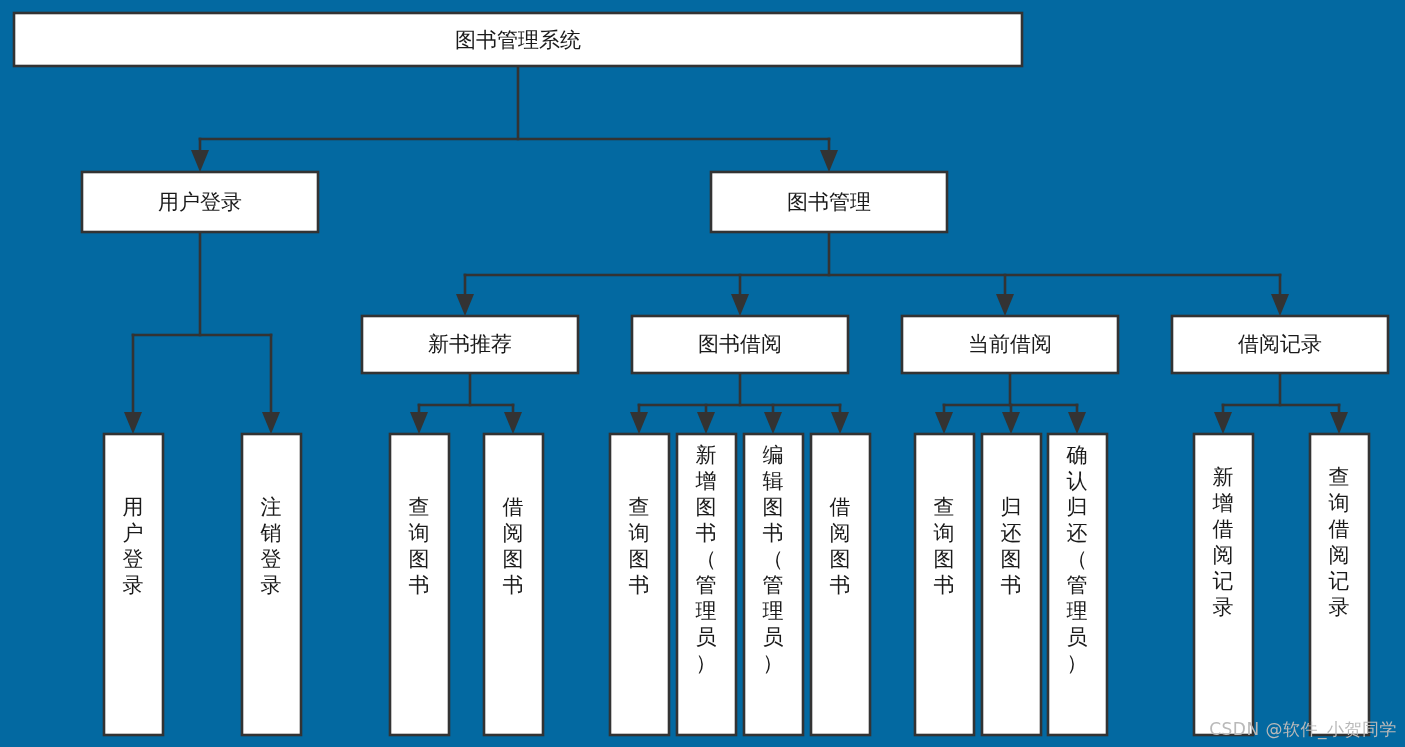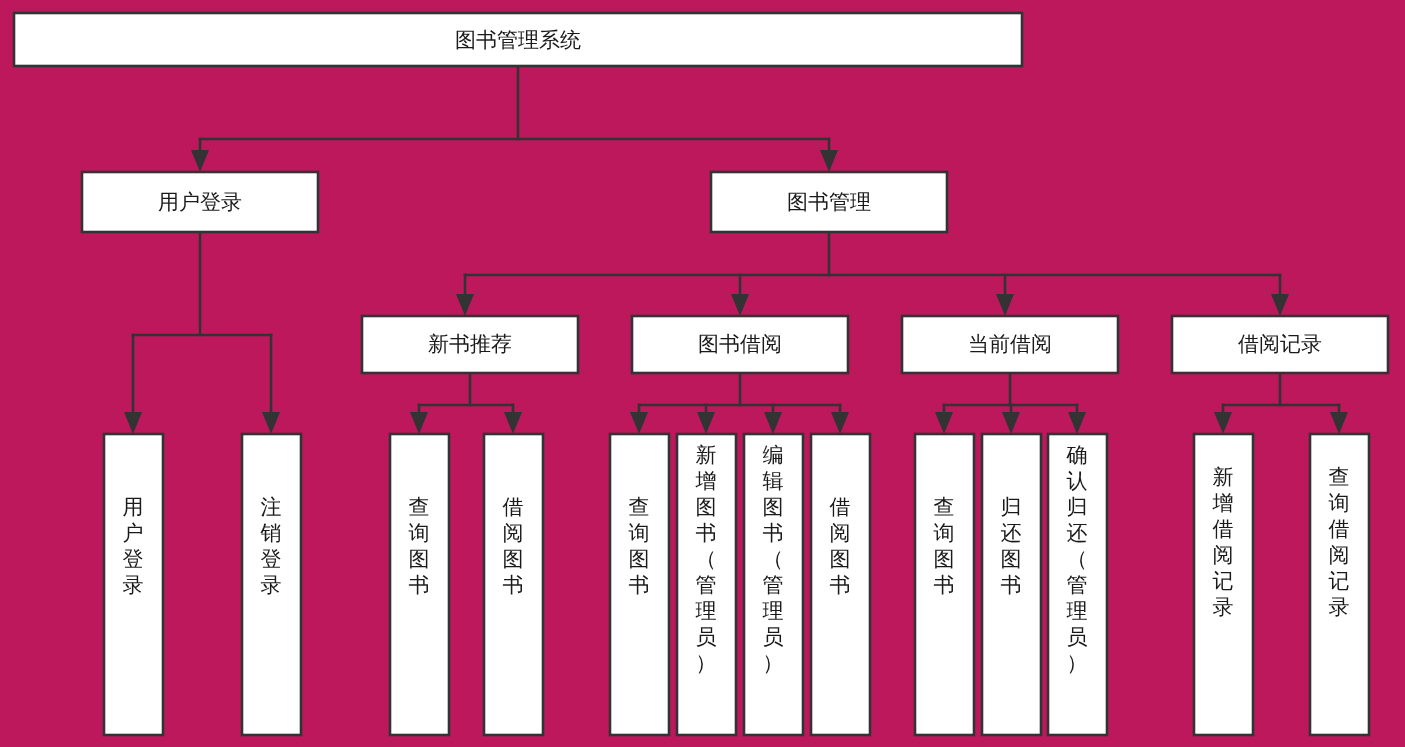--- a/index.html
+++ b/index.html
@@ -7,21 +7,21 @@
     padding: 0;
     background: #ffffff;
   }
   body {
     font-family: "DejaVu Sans", "Liberation Sans", sans-serif;
   }
   #diagram-root {
     position: relative;
     width: 1405px;
     height: 747px;
-    background: #be185d;
+    background: #0369a1;
     overflow: hidden;
   }
   svg.diagram-canvas {
     position: absolute;
     left: 0;
     top: 0;
     width: 1405px;
     height: 747px;
   }
   .node-box {
@@ -227,13 +227,14 @@
       <text class="node-label-v" x="1223" y="484"><tspan x="1223" y="484">新</tspan><tspan x="1223" y="510">增</tspan><tspan x="1223" y="536">借</tspan><tspan x="1223" y="562">阅</tspan><tspan x="1223" y="588">记</tspan><tspan x="1223" y="614">录</tspan></text>
     </g>
 
     <g>
       <rect class="node-box" x="1310" y="434" width="59" height="301"></rect>
       <text class="node-label-v" x="1339" y="484"><tspan x="1339" y="484">查</tspan><tspan x="1339" y="510">询</tspan><tspan x="1339" y="536">借</tspan><tspan x="1339" y="562">阅</tspan><tspan x="1339" y="588">记</tspan><tspan x="1339" y="614">录</tspan></text>
     </g>
 
   </svg>
 
+  <div class="watermark-text">CSDN @软件_小贺同学</div>
 </div>
 
 </body></html>

